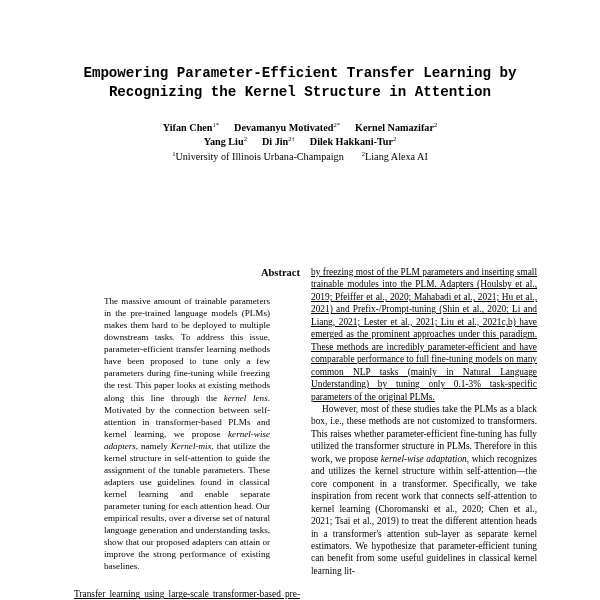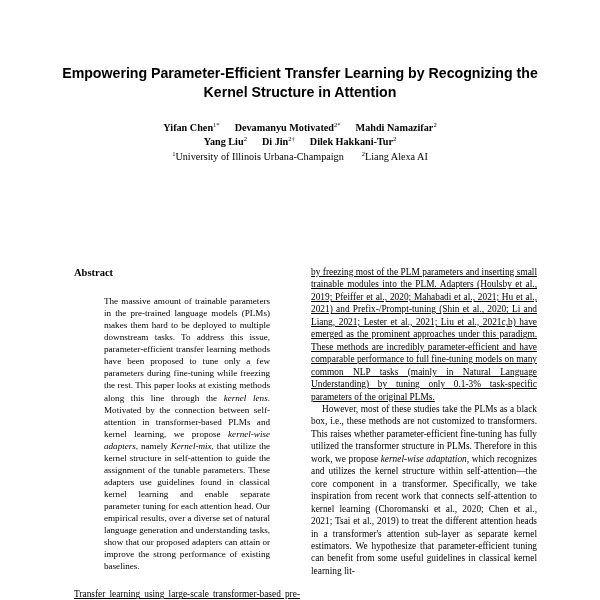--- a/index.html
+++ b/index.html
@@ -21,21 +21,21 @@
     background: #ffffff;
     box-sizing: border-box;
   }
 
   
   .title-block {
     padding: 0 62px;
     margin-top: 64px;
   }
   .paper-title {
-    font-family: Liberation Sans, sans-serif;
+    font-family: Liberation Mono, monospace;
     font-weight: bold;
     font-size: 14.2px;
     line-height: 19px;
     text-align: center;
     margin: 0;
     letter-spacing: -0.02px;
   }
 
   
   .authors {
@@ -91,21 +91,21 @@
   .col-left  { left: 74px; }
   .col-right { left: 311px; }
 
   .section-head {
     font-size: 10.5px;
     font-weight: bold;
     line-height: 13px;
     margin: 0;
   }
   .abstract-head {
-    text-align: left;
+    text-align: right;
     margin-bottom: 16px;
   }
   .abstract-body {
     margin: 0 14px;
     font-size: 9.1px;
     line-height: 12.07px;
     text-align: justify;
     text-justify: inter-word;
     hyphens: manual;
   }
@@ -138,21 +138,21 @@
 </head>
 <body>
 
 <div class="page">
 
   <div class="title-block">
     <h1 class="paper-title">Empowering Parameter-Efficient Transfer Learning by Recognizing the Kernel Structure in Attention</h1>
 
     <div class="authors">
       <div class="author-line">
-        <span class="author"><span>Yifan Chen</span><sup>1*</sup></span><span class="author"><span>Devamanyu Motivated</span><sup>2*</sup></span><span class="author"><span>Mahdi Namazifar</span><sup>2</sup></span>
+        <span class="author"><span>Yifan Chen</span><sup>1*</sup></span><span class="author"><span>Devamanyu Motivated</span><sup>2*</sup></span><span class="author"><span>Kernel Namazifar</span><sup>2</sup></span>
       </div>
       <div class="author-line">
         <span class="author"><span>Yang Liu</span><sup>2</sup></span><span class="author"><span>Di Jin</span><sup>2†</sup></span><span class="author"><span>Dilek Hakkani-Tur</span><sup>2</sup></span>
       </div>
       <div class="affiliations">
         <span class="affil"><sup>1</sup><span>University of Illinois Urbana-Champaign</span></span><span class="affil"><sup>2</sup><span>Liang Alexa AI</span></span>
       </div>
     </div>
   </div>
 

